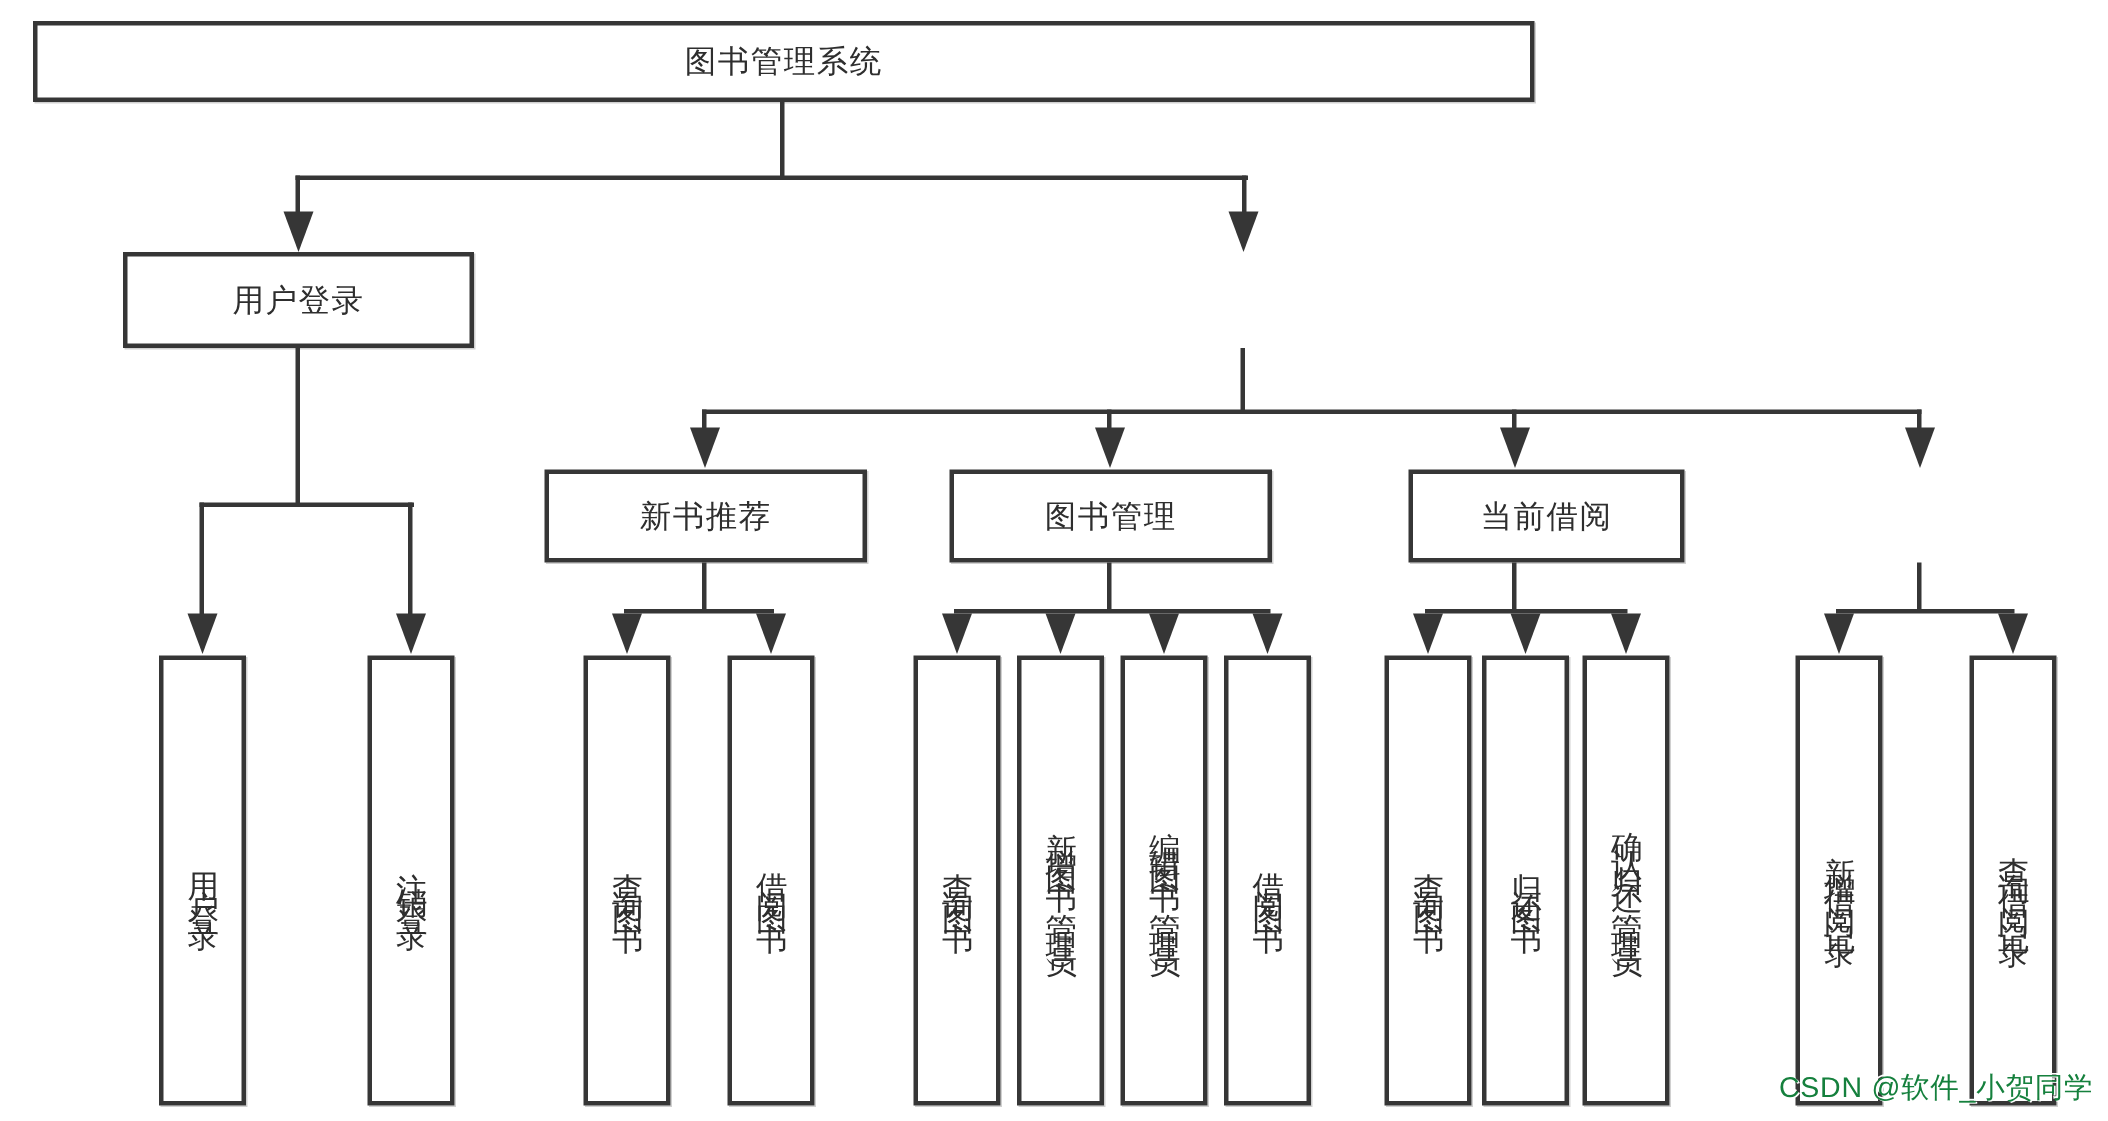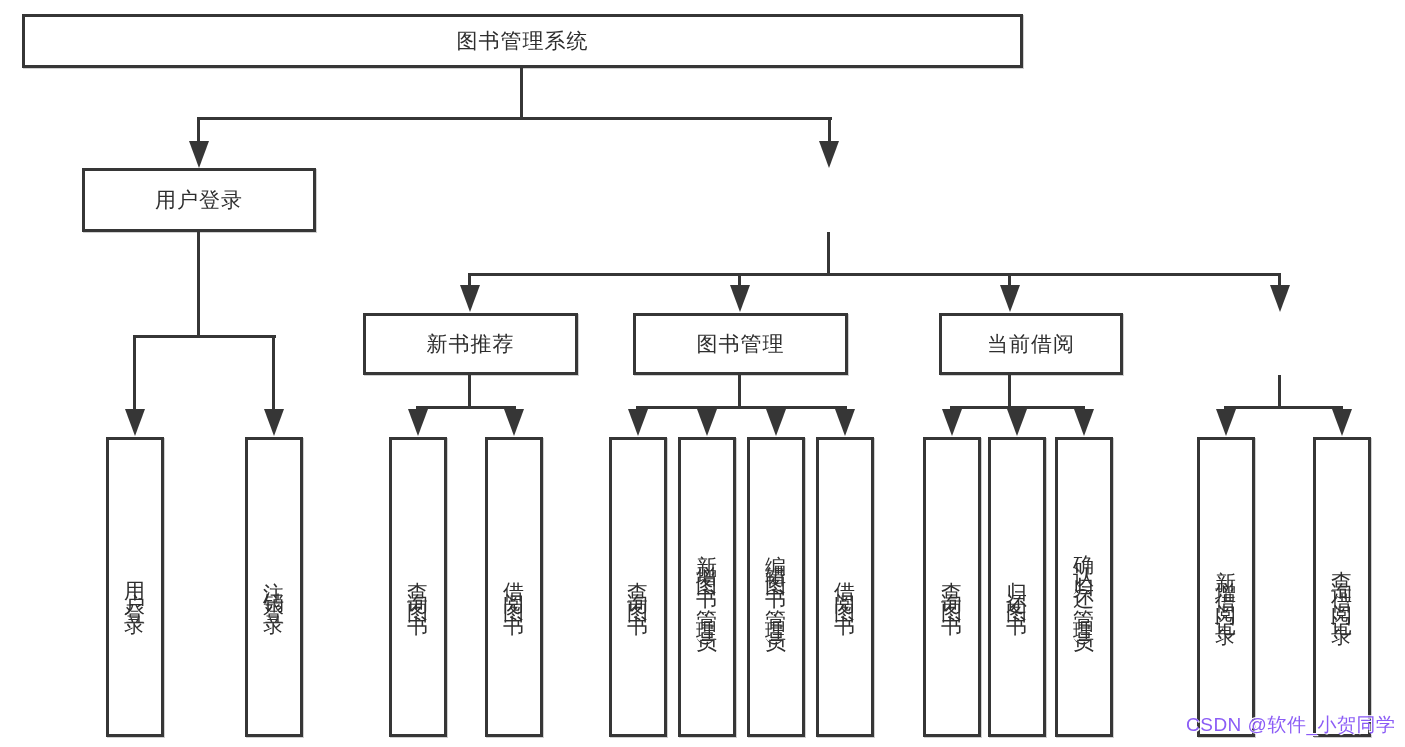--- a/index.html
+++ b/index.html
@@ -63,21 +63,21 @@
     height: 0;
     border-left: 10px solid transparent;
     border-right: 10px solid transparent;
     border-top: 27px solid #363636;
   }
   .watermark {
     position: absolute;
     left: 1186px;
     top: 712px;
     font-size: 19px;
-    color: #8b5cf6;
+    color: #15803d;
     letter-spacing: 0.5px;
     text-shadow: 1px 1px 0 #ffffff, -1px -1px 0 #ffffff;
     white-space: nowrap;
   }
 </style>
 </head>
 <body>
 
 <div id="stage">
 

